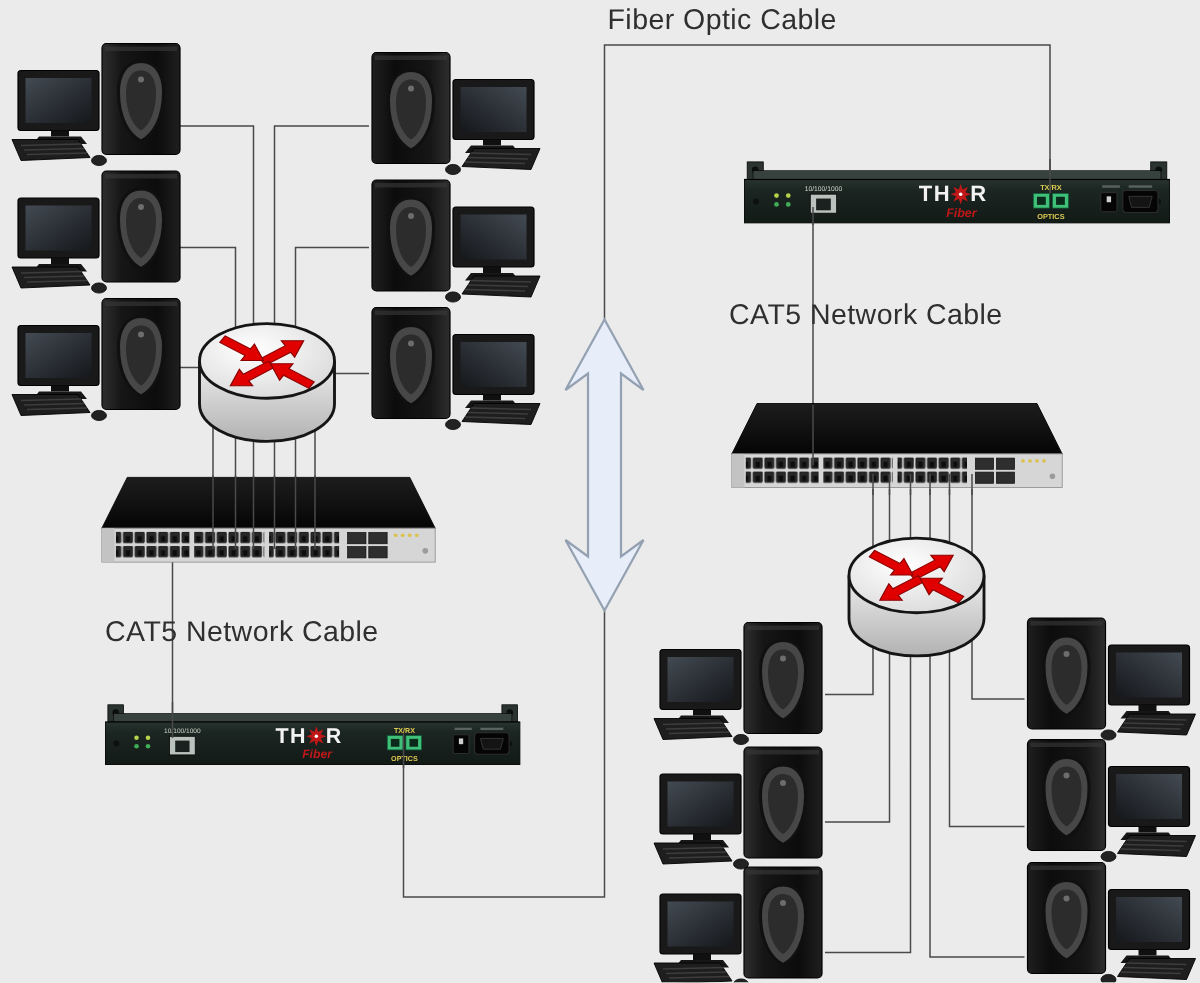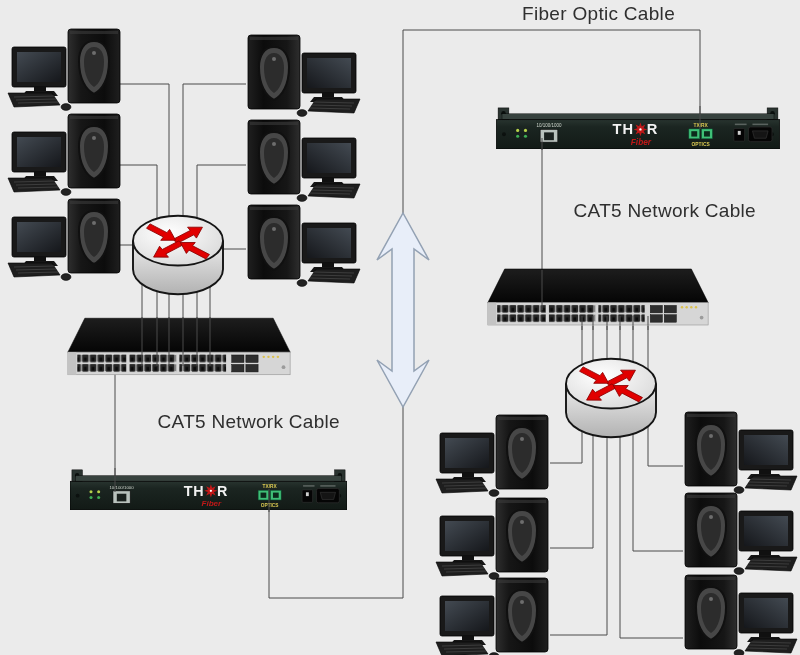--- a/index.html
+++ b/index.html
@@ -1,19 +1,19 @@
 <!DOCTYPE html>
 <html><head>
 <meta charset="utf-8">
 <style>
   html,body{margin:0;padding:0;background:#ebebeb;font-family:"Liberation Sans",sans-serif;}
   .stage{position:relative;width:800px;height:655px;background:#ebebeb;overflow:hidden;}
   .layer{position:absolute;left:0;top:0;width:800px;height:655px;pointer-events:none;}
   .abs{position:absolute;}
-  .lbl{position:absolute;color:#2f2f2f;font-size:19px;text-align:right;letter-spacing:.3px;white-space:nowrap;}
+  .lbl{position:absolute;color:#2f2f2f;font-size:19px;text-align:left;letter-spacing:.3px;white-space:nowrap;}
   svg text{font-family:"Liberation Sans",sans-serif;}
 </style>
 </head>
 <body>
 
 <div class="stage">
 
   <svg width="0" height="0" style="position:absolute" aria-hidden="true">
     <defs>
       <linearGradient id="towerG" x1="0" y1="0" x2="1" y2="0">

